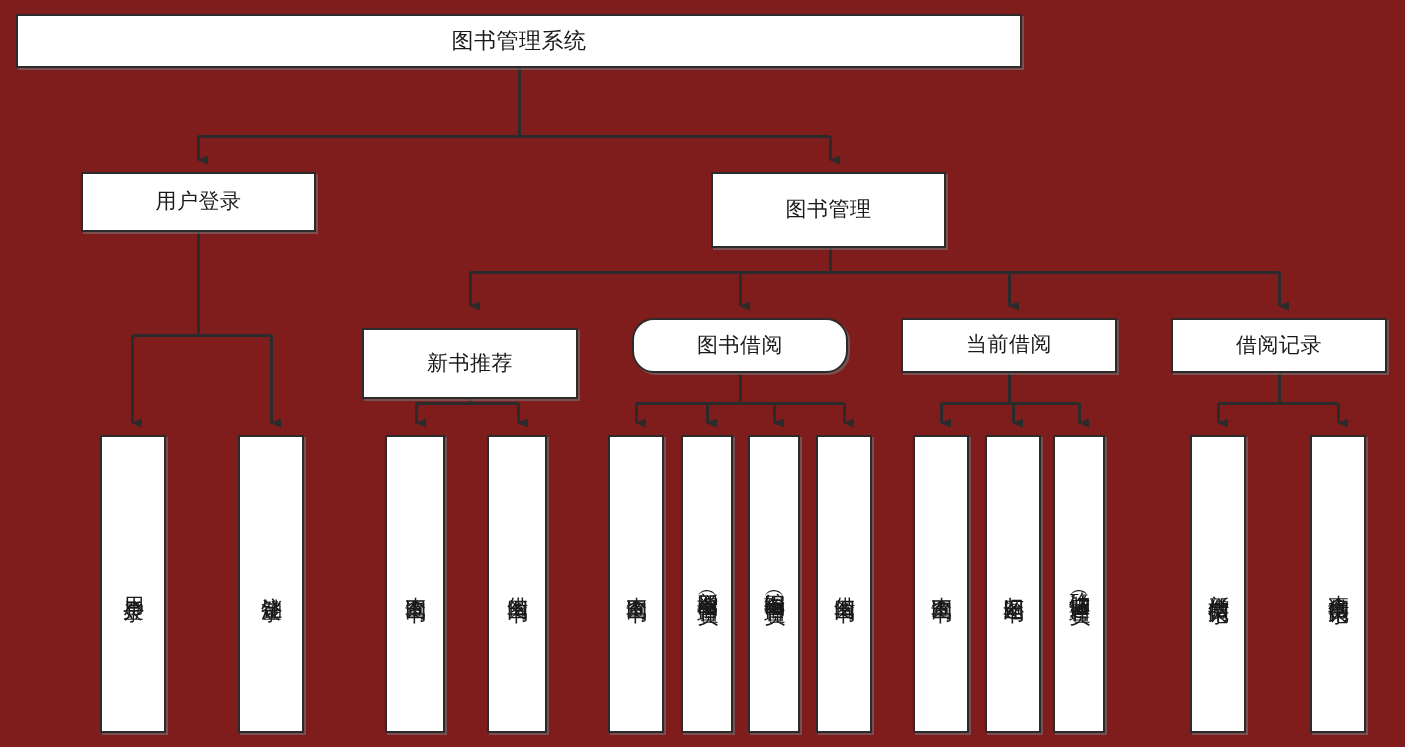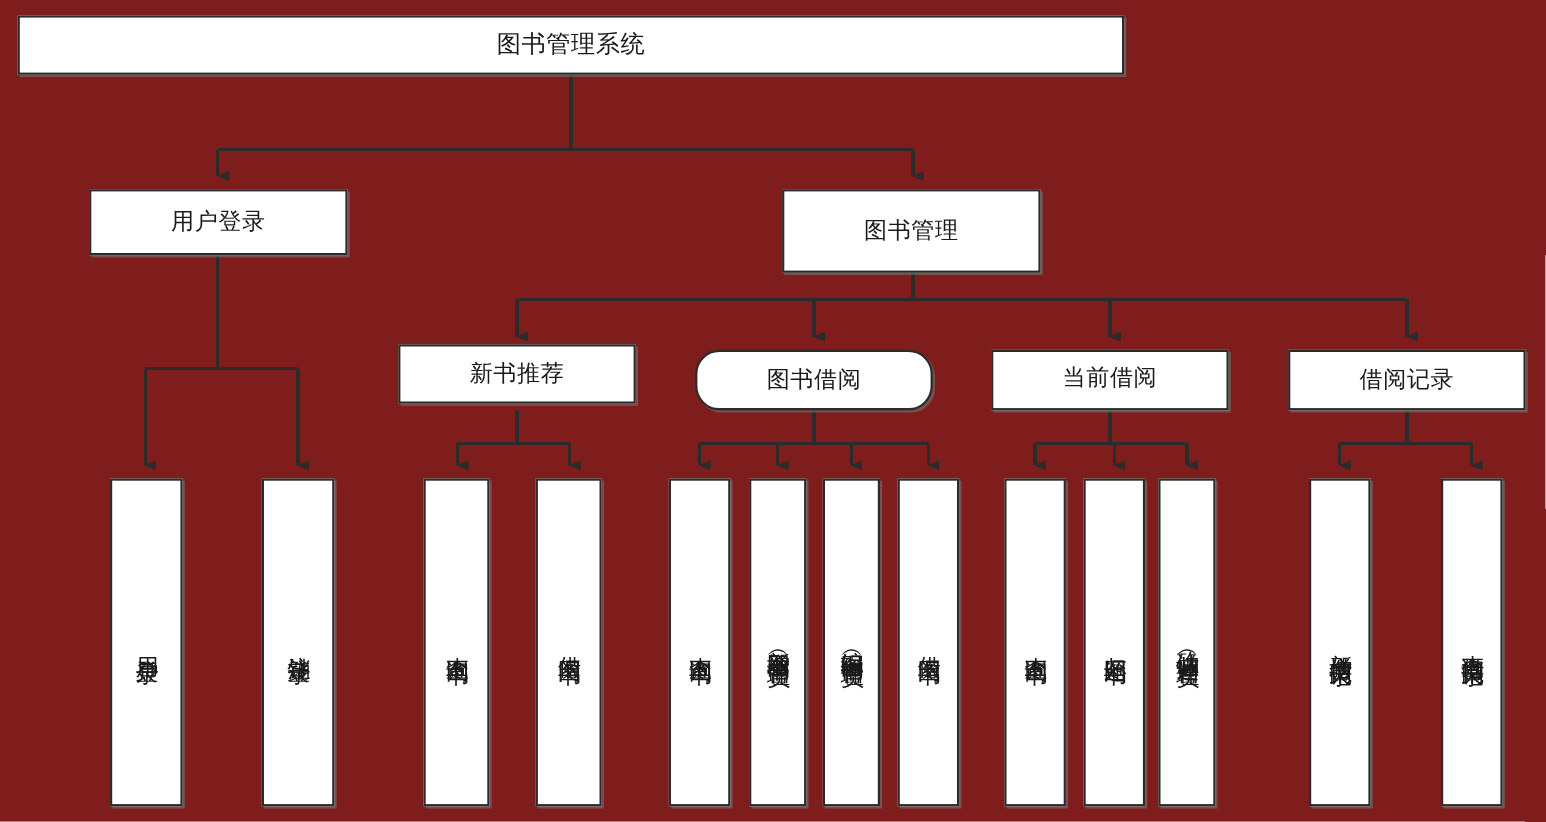--- a/index.html
+++ b/index.html
@@ -134,21 +134,21 @@
     <span class="label-h">图书管理系统</span>
   </div>
 
   <div class="node" style="left:81px; top:172px; width:235px; height:60px;">
     <span class="label-h">用户登录</span>
   </div>
   <div class="node" style="left:711px; top:172px; width:235px; height:76px;">
     <span class="label-h">图书管理</span>
   </div>
 
-  <div class="node" style="left:362px; top:313px; width:216px; height:54px;">
+  <div class="node" style="left:362px; top:328px; width:216px; height:71px;">
     <span class="label-h">新书推荐</span>
   </div>
   <div class="node" style="left:632px; top:318px; width:216px; height:55px;border-radius:22px;">
     <span class="label-h">图书借阅</span>
   </div>
   <div class="node" style="left:901px; top:318px; width:216px; height:55px;font-family:Liberation Mono, monospace;">
     <span class="label-h">当前借阅</span>
   </div>
   <div class="node" style="left:1171px; top:318px; width:216px; height:55px;">
     <span class="label-h">借阅记录</span>

